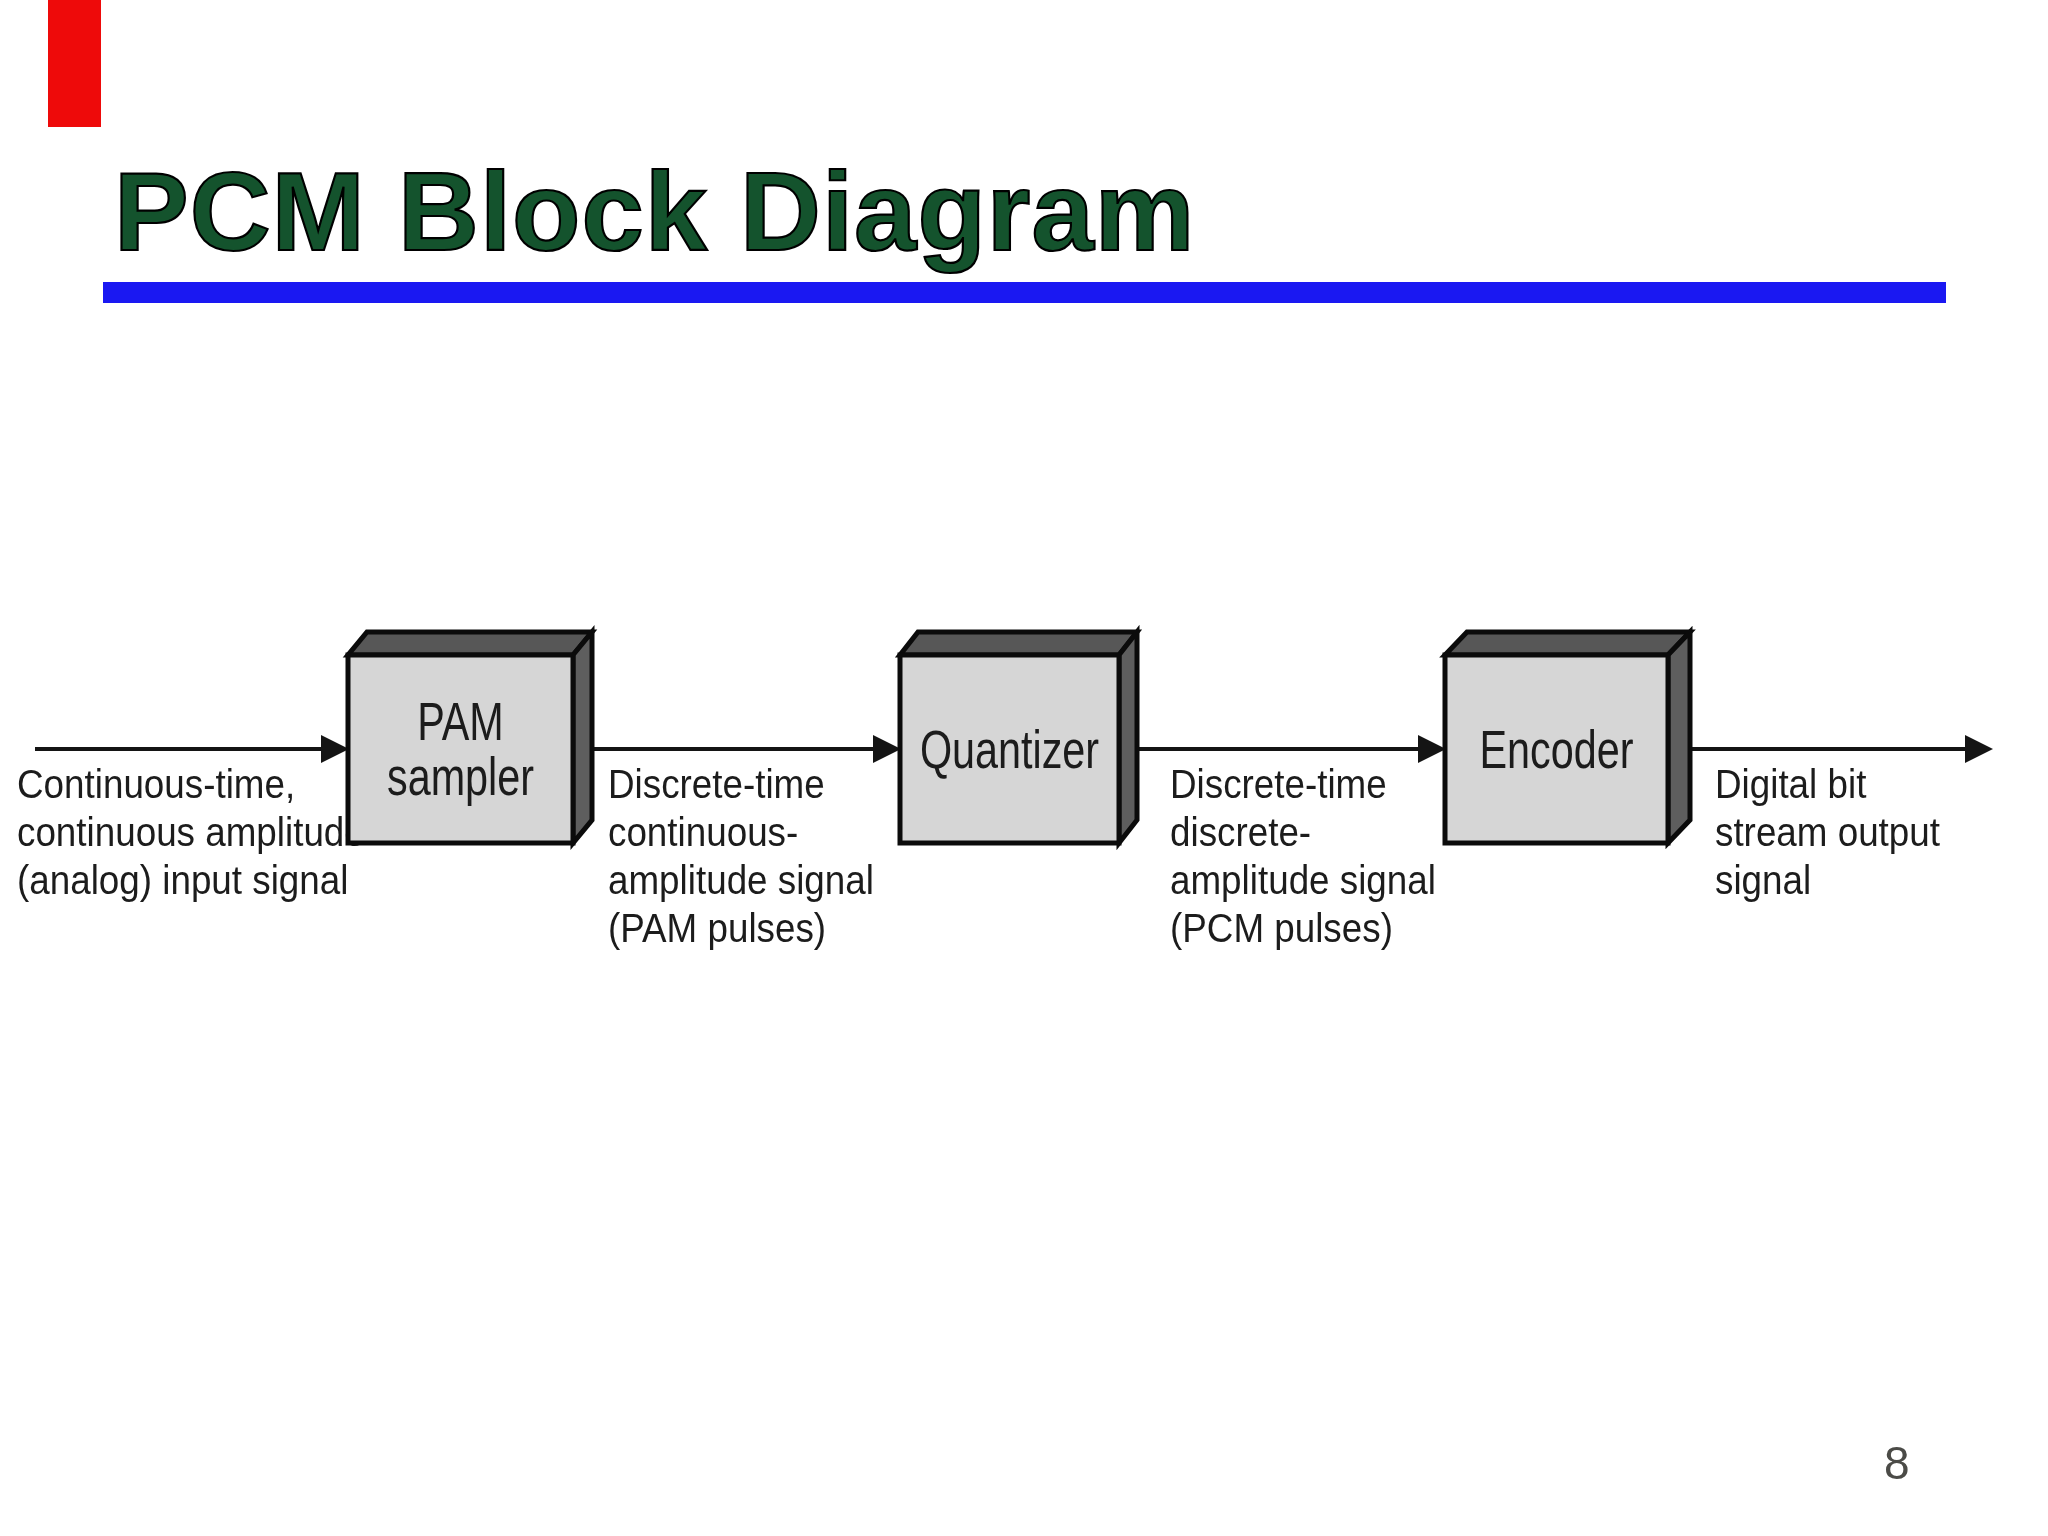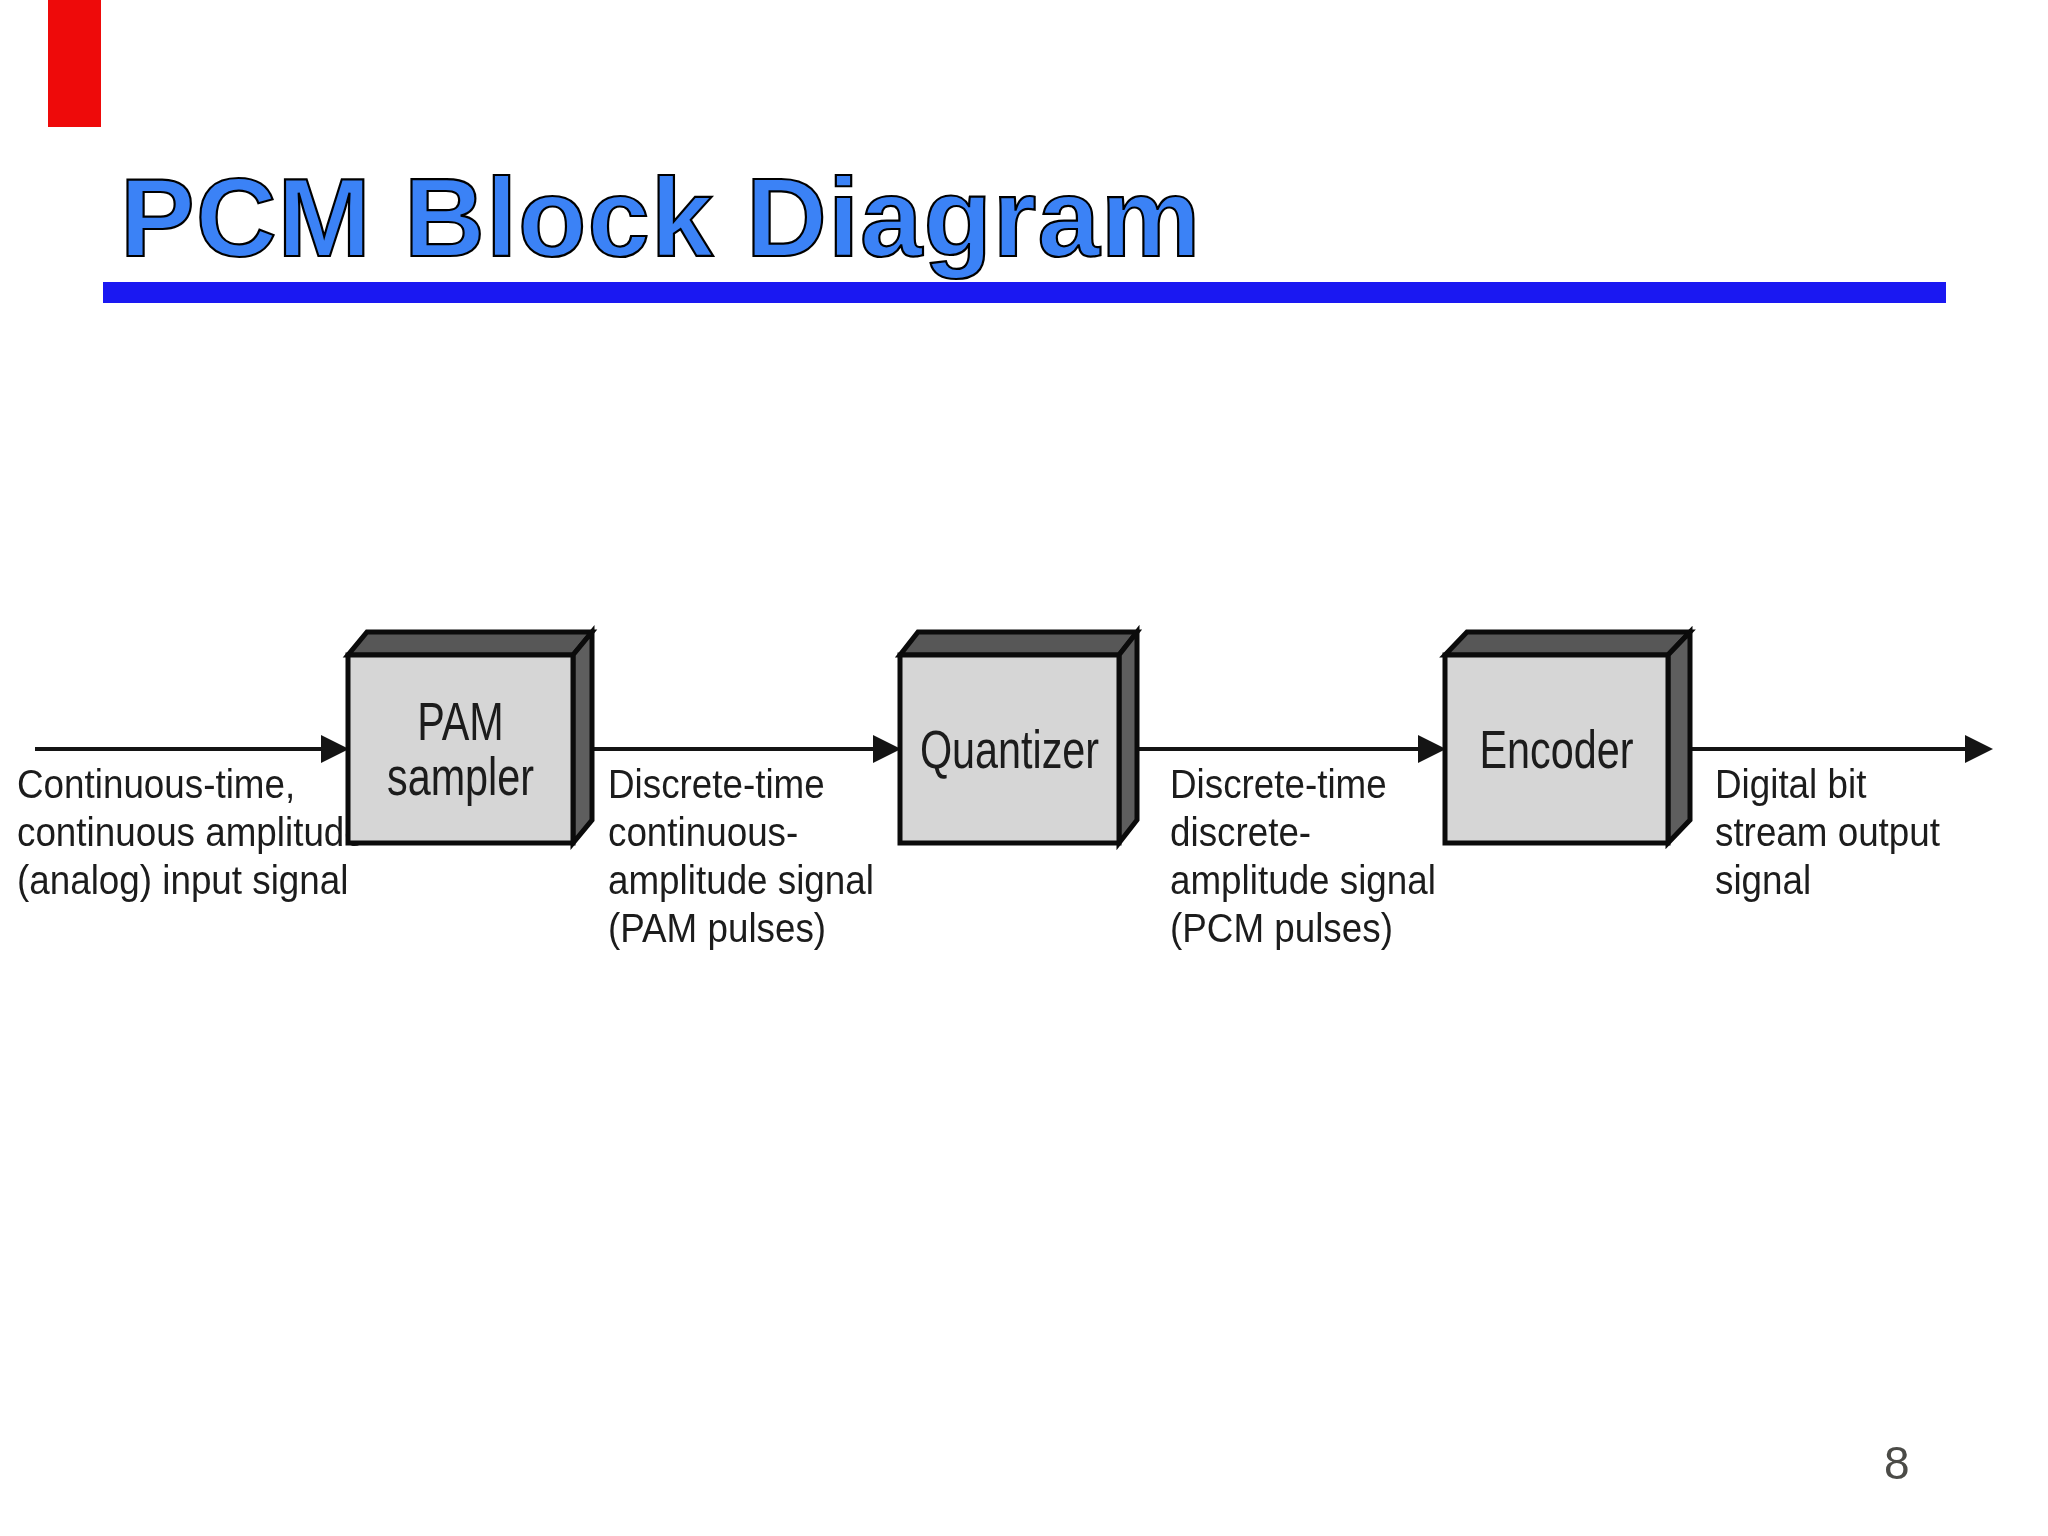--- a/index.html
+++ b/index.html
@@ -6,23 +6,23 @@
   body{
     width:2048px;height:1536px;position:relative;overflow:hidden;
     background:#ffffff;
     font-family:"Liberation Sans","DejaVu Sans",sans-serif;
   }
   .red-bar{
     position:absolute;left:48px;top:0;width:53px;height:127px;
     background:#ee0a0a;
   }
   .title{
-    position:absolute;left:114px;top:156px;margin:6px;
+    position:absolute;left:114px;top:156px;margin:0;
     font-size:112px;line-height:1;font-weight:bold;letter-spacing:1px;
-    color:#3b82f6;-webkit-text-stroke:2.2px #000;white-space:nowrap;
+    color:#14532d;-webkit-text-stroke:2.2px #000;white-space:nowrap;
   }
   .title-underline{
     position:absolute;left:103px;top:282px;width:1843px;height:21px;
     background:#1a18f2;
   }
   .diagram-svg{
     position:absolute;left:0;top:0;z-index:2;
   }
   .caption{
     position:absolute;z-index:1;

